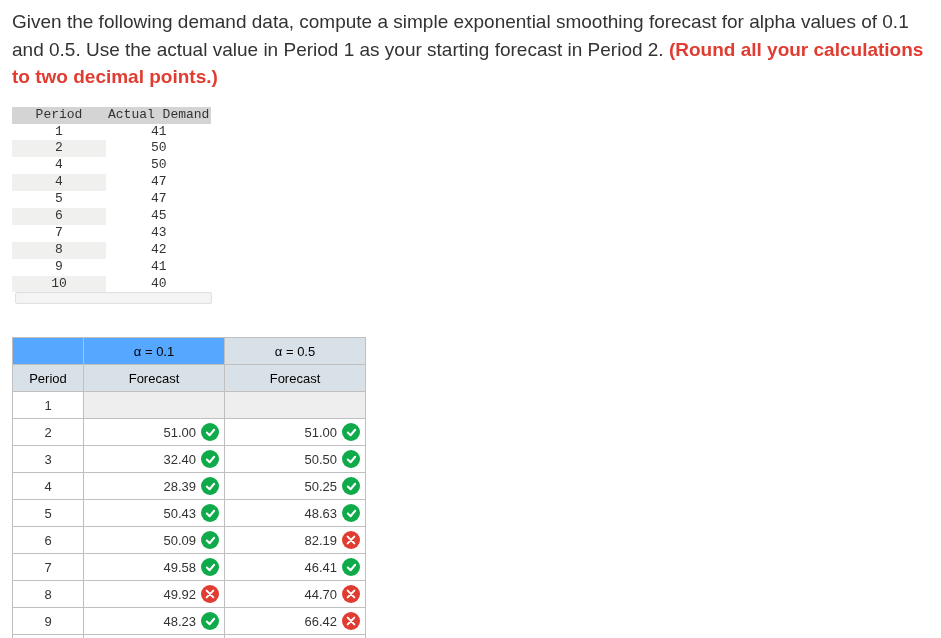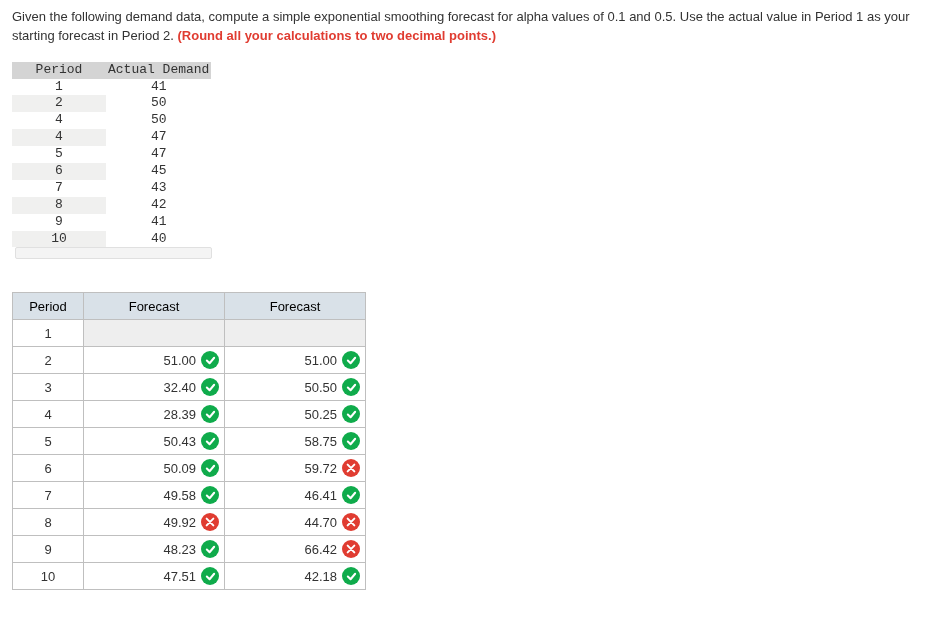--- a/index.html
+++ b/index.html
@@ -5,21 +5,21 @@
     body {
       font-family: Arial, Helvetica, sans-serif;
       margin: 0;
       padding: 8px 12px;
       font-size: 13px;
       color: #333;
       width: 941px;
       box-sizing: border-box;
     }
     .question-text {
-      font-size: 13px;
+      font-size: 19px;
       color: #333;
       line-height: 1.45;
       margin-bottom: 16px;
     }
     .bold-red {
       color: #e03c31;
       font-weight: bold;
     }
 
     
@@ -172,20 +172,25 @@
       </tbody>
   </table>
   <div class="scroll-track"></div>
 </div>
 
 <div class="spacer"></div>
 
 <table class="ans-table">
   <thead>
     <tr>
+      <th class="ans-col-period hdr-selected"></th>
+      <th class="ans-col-val hdr-selected">α = 0.1</th>
+      <th class="ans-col-val hdr-grey">α = 0.5</th>
+    </tr>
+    <tr>
       <th class="ans-col-period hdr-grey">Period</th>
       <th class="ans-col-val hdr-grey">Forecast</th>
       <th class="ans-col-val hdr-grey">Forecast</th>
     </tr>
   </thead>
   <tbody id="ans-body">
       <tr>
         <td class="ans-col-period period-cell">1</td>
         <td class="ans-col-val val-cell" style="background: rgb(238, 238, 238);"></td>
         <td class="ans-col-val val-cell" style="background: rgb(238, 238, 238);"></td>
@@ -229,34 +234,34 @@
             </svg>
           </span></td>
       </tr>
       <tr>
         <td class="ans-col-period period-cell">5</td>
         <td class="ans-col-val val-cell"><span class="val-text">50.43</span><span class="status-icon status-correct">
             <svg width="11" height="11" viewBox="0 0 12 12">
               <path d="M2 6 L5 9 L10 3" stroke="#ffffff" stroke-width="2.2" fill="none" stroke-linecap="round" stroke-linejoin="round"></path>
             </svg>
           </span></td>
-        <td class="ans-col-val val-cell"><span class="val-text">58.75</span><span class="status-icon status-correct">
+        <td class="ans-col-val val-cell"><span class="val-text">48.63</span><span class="status-icon status-correct">
             <svg width="11" height="11" viewBox="0 0 12 12">
               <path d="M2 6 L5 9 L10 3" stroke="#ffffff" stroke-width="2.2" fill="none" stroke-linecap="round" stroke-linejoin="round"></path>
             </svg>
           </span></td>
       </tr>
       <tr>
         <td class="ans-col-period period-cell">6</td>
         <td class="ans-col-val val-cell"><span class="val-text">50.09</span><span class="status-icon status-correct">
             <svg width="11" height="11" viewBox="0 0 12 12">
               <path d="M2 6 L5 9 L10 3" stroke="#ffffff" stroke-width="2.2" fill="none" stroke-linecap="round" stroke-linejoin="round"></path>
             </svg>
           </span></td>
-        <td class="ans-col-val val-cell"><span class="val-text">59.72</span><span class="status-icon status-wrong">
+        <td class="ans-col-val val-cell"><span class="val-text">82.19</span><span class="status-icon status-wrong">
             <svg width="10" height="10" viewBox="0 0 12 12">
               <path d="M2 2 L10 10 M10 2 L2 10" stroke="#ffffff" stroke-width="2.4" stroke-linecap="round"></path>
             </svg>
           </span></td>
       </tr>
       <tr>
         <td class="ans-col-period period-cell">7</td>
         <td class="ans-col-val val-cell"><span class="val-text">49.58</span><span class="status-icon status-correct">
             <svg width="11" height="11" viewBox="0 0 12 12">
               <path d="M2 6 L5 9 L10 3" stroke="#ffffff" stroke-width="2.2" fill="none" stroke-linecap="round" stroke-linejoin="round"></path>

